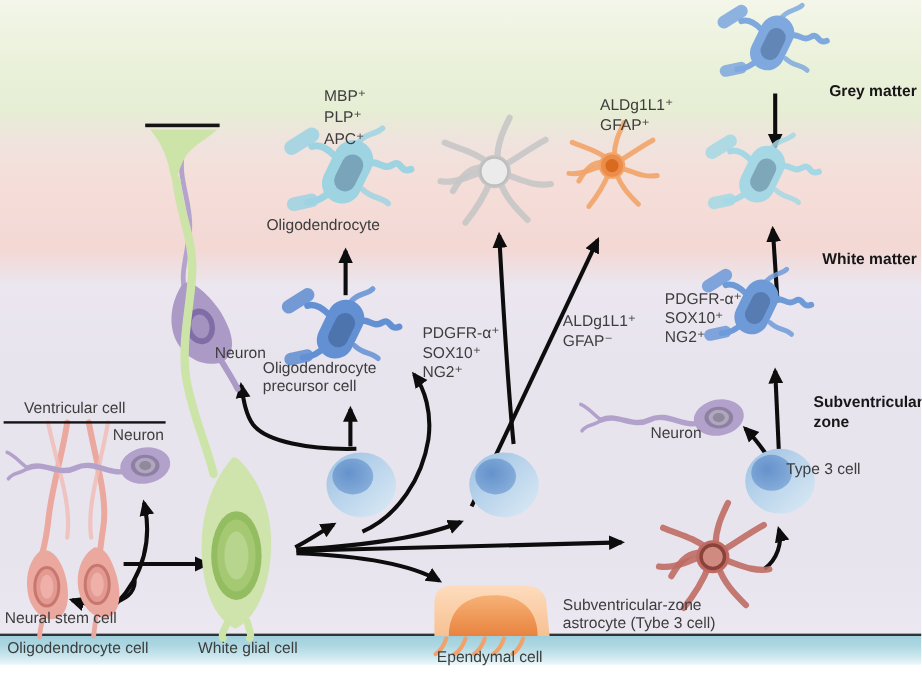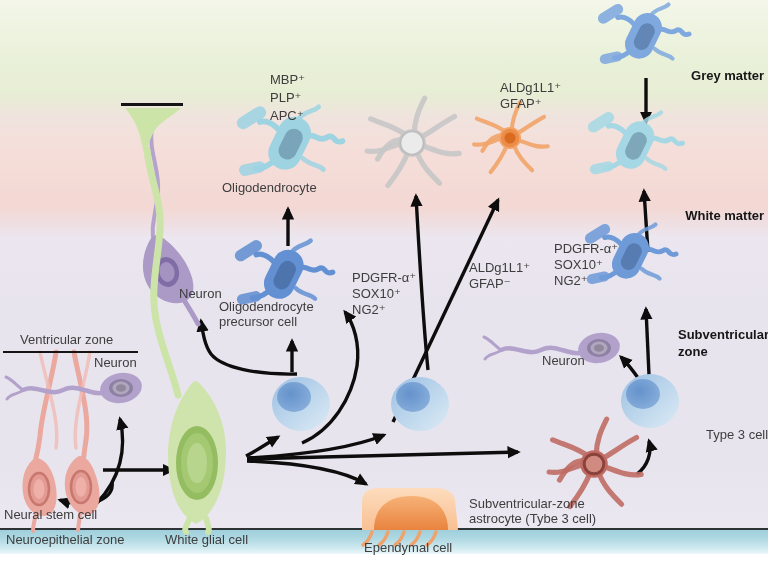--- a/index.html
+++ b/index.html
@@ -251,27 +251,27 @@
     <div class="lab mk" style="left:554px;top:241px;">
       <div>PDGFR-α⁺</div>
       <div>SOX10⁺</div>
       <div>NG2⁺</div>
     </div>
 
     <div class="lab b ml" style="left:678px;top:326px;line-height:17px;">Subventricular
 zone</div>
 
     <div class="lab" style="left:542px;top:353px;">Neuron</div>
-    <div class="lab" style="left:706px;top:383px;margin-top:44px;">Type 3 cell</div>
+    <div class="lab" style="left:655px;top:383px;">Type 3 cell</div>
 
     <div class="lab ctr ml" style="left:469px;top:496px;width:160px;">Subventricular-zone
 astrocyte (Tybe 3 cell)</div>
 
     <div class="lab" style="left:364px;top:540px;">Ependymal cell</div>
-    <div class="lab" style="left:6px;top:532px;">Neuroepithelial zone</div>
+    <div class="lab" style="left:6px;top:532px;">Oligodendrocyte cell</div>
     <div class="lab" style="left:165px;top:532px;">White glial cell</div>
     <div class="lab" style="left:4px;top:507px;">Neural stem cell</div>
 
-    <div class="lab" style="left:20px;top:332px;">Ventricular zone</div>
+    <div class="lab" style="left:20px;top:332px;">Ventricular cell</div>
     <div class="lab" style="left:94px;top:355px;">Neuron</div>
     <div class="lab" style="left:179px;top:286px;">Neuron</div>
   </div>
 </div>
 
 </body></html>

